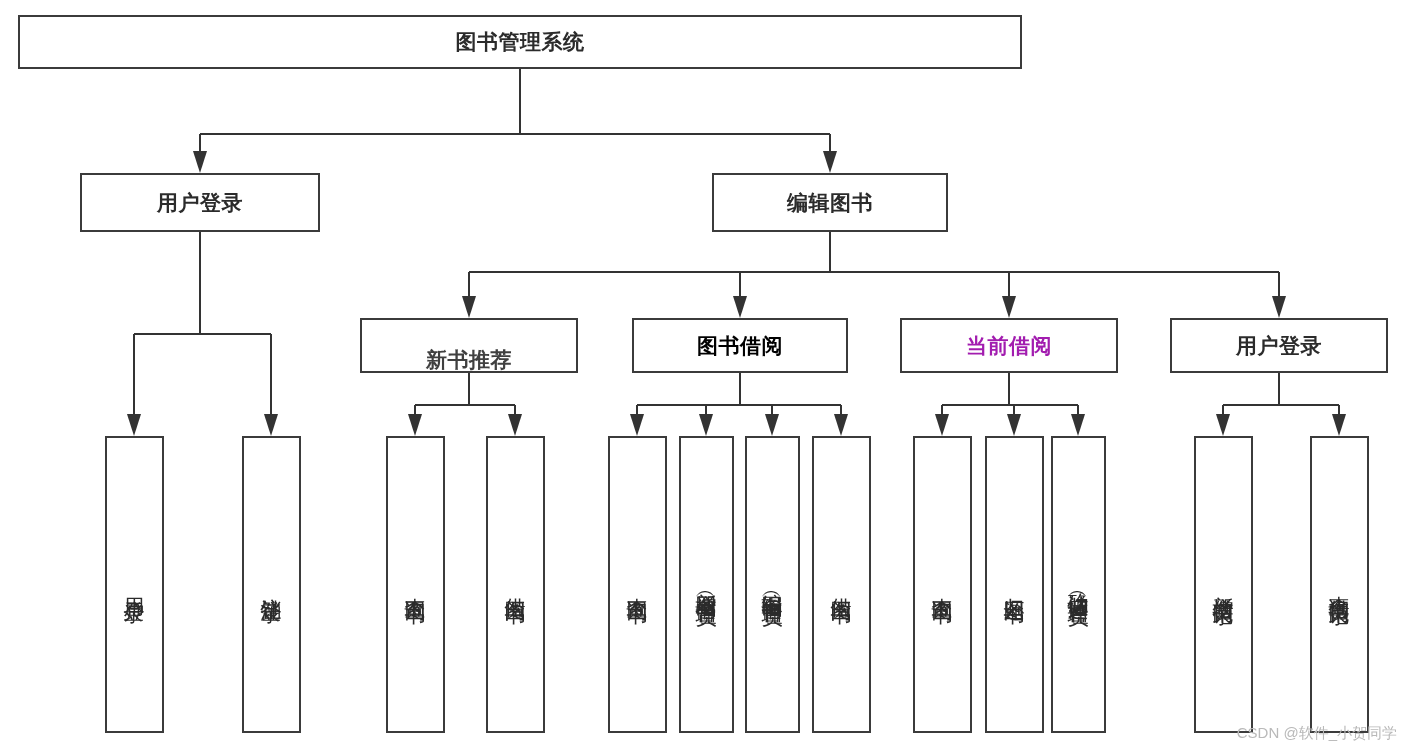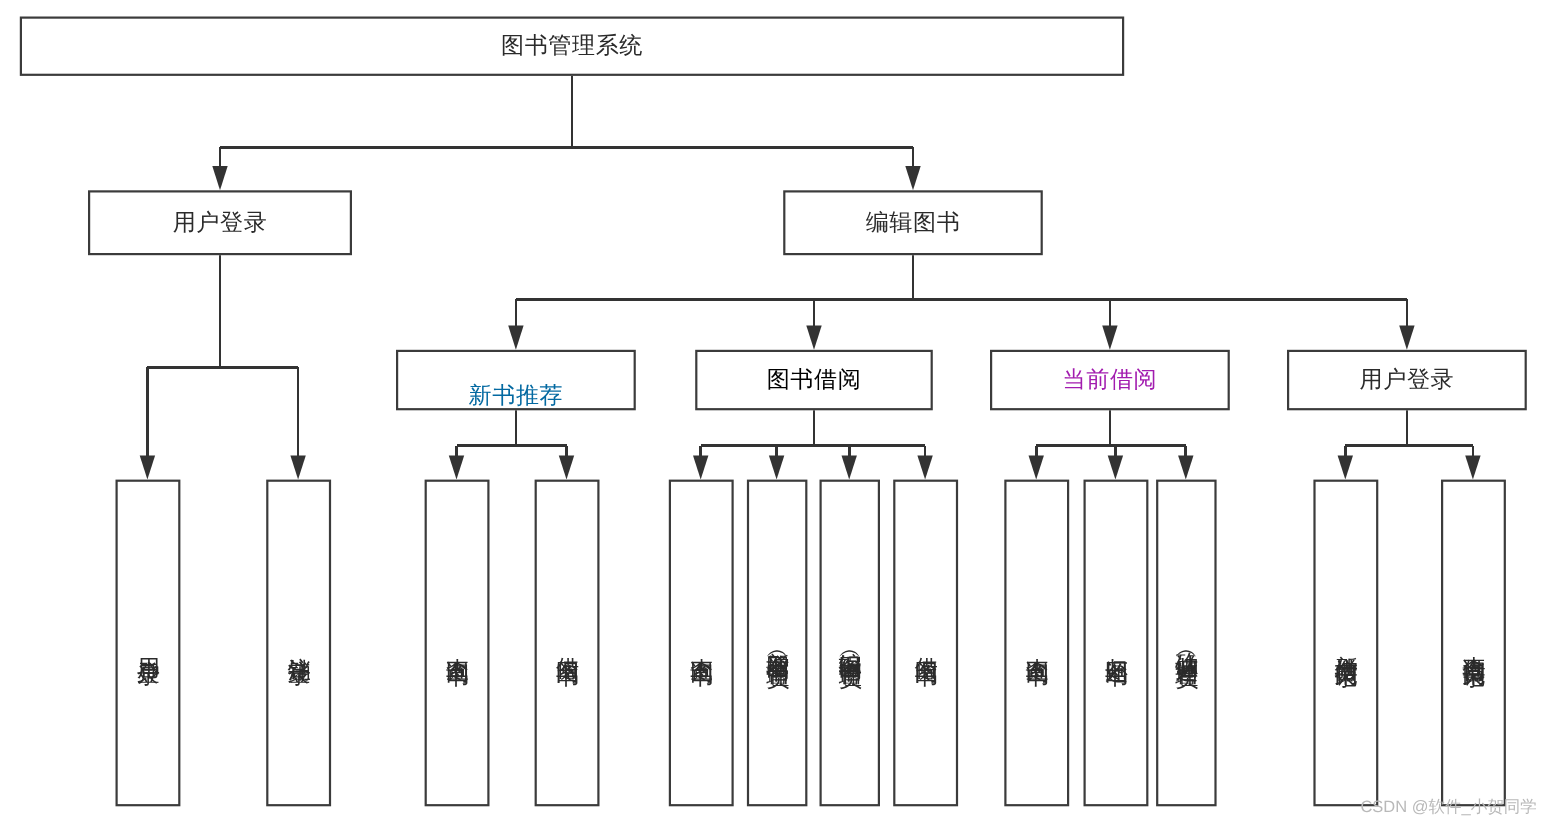--- a/index.html
+++ b/index.html
@@ -38,20 +38,21 @@
   }
   .node-label {
     color: #2b2b2b;
     text-align: center;
     line-height: 1.12;
     letter-spacing: 0.5px;
     white-space: nowrap;
   }
   .node-label.horiz {
     font-size: 21px;
+    font-weight: bold;
   }
   .node-label.vert {
     writing-mode: vertical-rl;
     text-orientation: upright;
     font-size: 21px;
     letter-spacing: 2px;
     line-height: 1;
   }
   .watermark {
     position: absolute;
@@ -142,21 +143,21 @@
       <div class="node-box" style="left: 18px; top: 15px; width: 1004px; height: 54px; border-color: rgb(59, 59, 59); background: rgb(255, 255, 255);">
         <span class="node-label horiz" style="color: rgb(43, 43, 43);">图书管理系统</span>
       </div>
       <div class="node-box" style="left: 80px; top: 173px; width: 240px; height: 59px; border-color: rgb(59, 59, 59); background: rgb(255, 255, 255);">
         <span class="node-label horiz" style="color: rgb(43, 43, 43);">用户登录</span>
       </div>
       <div class="node-box" style="left: 712px; top: 173px; width: 236px; height: 59px; border-color: rgb(59, 59, 59); background: rgb(255, 255, 255);">
         <span class="node-label horiz" style="color: rgb(43, 43, 43);">编辑图书</span>
       </div>
       <div class="node-box" style="left: 360px; top: 318px; width: 218px; height: 55px; border-color: rgb(59, 59, 59); background: rgb(255, 255, 255);">
-        <span class="node-label horiz" style="color: #0369a1; margin-top: 28px;">新书推荐</span>
+        <span class="node-label horiz" style="color: #404040; margin-top: 28px;">新书推荐</span>
       </div>
       <div class="node-box" style="left: 632px; top: 318px; width: 216px; height: 55px; border-color: rgb(59, 59, 59); background: rgb(255, 255, 255);">
         <span class="node-label horiz" style="color: #000000;">图书借阅</span>
       </div>
       <div class="node-box" style="left: 900px; top: 318px; width: 218px; height: 55px; border-color: rgb(59, 59, 59); background: rgb(255, 255, 255);">
         <span class="node-label horiz" style="color: #a21caf;">当前借阅</span>
       </div>
       <div class="node-box" style="left: 1170px; top: 318px; width: 218px; height: 55px; border-color: rgb(59, 59, 59); background: rgb(255, 255, 255);">
         <span class="node-label horiz" style="color: rgb(43, 43, 43);">用户登录</span>
       </div>

